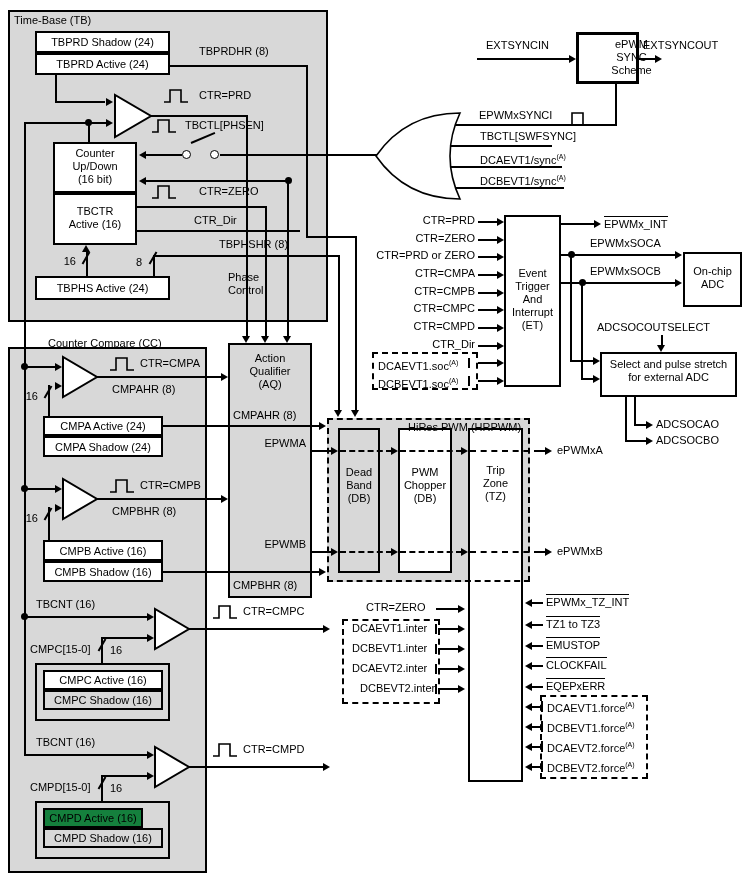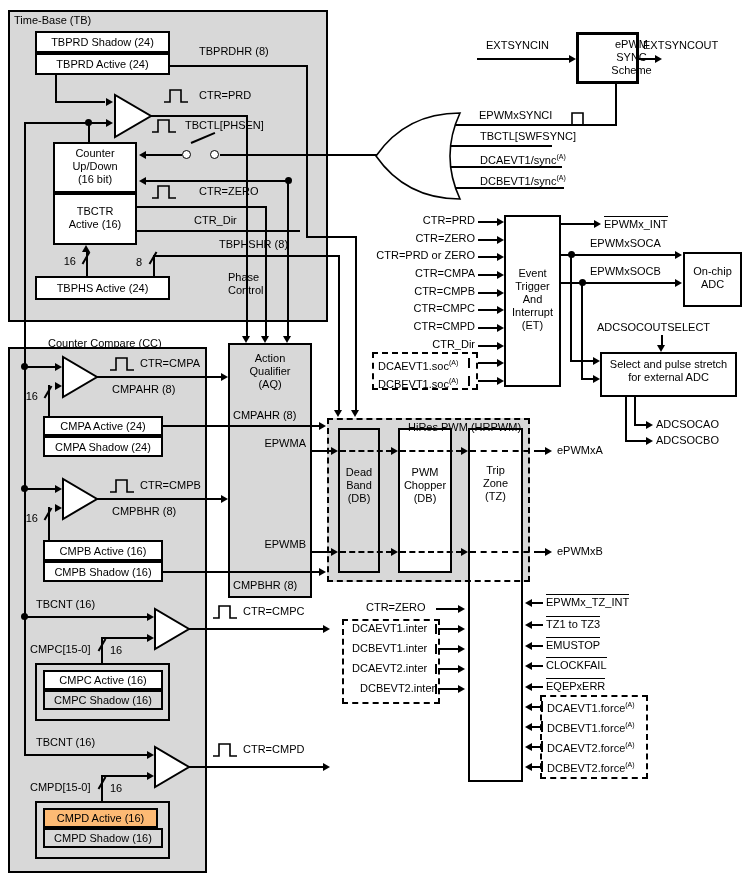--- a/index.html
+++ b/index.html
@@ -44,21 +44,21 @@
 
   <div class="box fx" style="left:43px;top:416px;width:120px;height:20px;">CMPA Active (24)</div>
   <div class="box fx" style="left:43px;top:436px;width:120px;height:21px;">CMPA Shadow (24)</div>
   <div class="box fx" style="left:43px;top:540px;width:120px;height:21px;">CMPB Active (16)</div>
   <div class="box fx" style="left:43px;top:561px;width:120px;height:21px;">CMPB Shadow (16)</div>
 
   <div class="box gry" style="left:35px;top:663px;width:135px;height:58px;"></div>
   <div class="box fx" style="left:43px;top:670px;width:120px;height:20px;background:#fff;">CMPC Active (16)</div>
   <div class="box fx gry" style="left:43px;top:690px;width:120px;height:20px;">CMPC Shadow (16)</div>
   <div class="box gry" style="left:35px;top:801px;width:135px;height:58px;"></div>
-  <div class="box fx" style="left:43px;top:808px;width:115px;height:20px;background:#fdba74;text-align:center;">CMPD Active (16)</div>
+  <div class="box fx" style="left:43px;top:808px;width:100px;height:20px;background:#15803d;text-align:center;">CMPD Active (16)</div>
   <div class="box fx gry" style="left:43px;top:828px;width:120px;height:20px;">CMPD Shadow (16)</div>
 
   <div class="box gry" style="left:338px;top:428px;width:42px;height:145px;"></div>
   <div class="box" style="left:398px;top:428px;width:54px;height:145px;"></div>
   <div class="box" style="left:468px;top:428px;width:55px;height:354px;"></div>
   <div class="box" style="left:504px;top:215px;width:57px;height:172px;"></div>
   <div class="box" style="left:683px;top:252px;width:59px;height:55px;"></div>
   <div class="box" style="left:600px;top:352px;width:137px;height:45px;"></div>
   <div class="box" style="left:576px;top:32px;width:63px;height:52px;border-width:3px;"></div>
 

